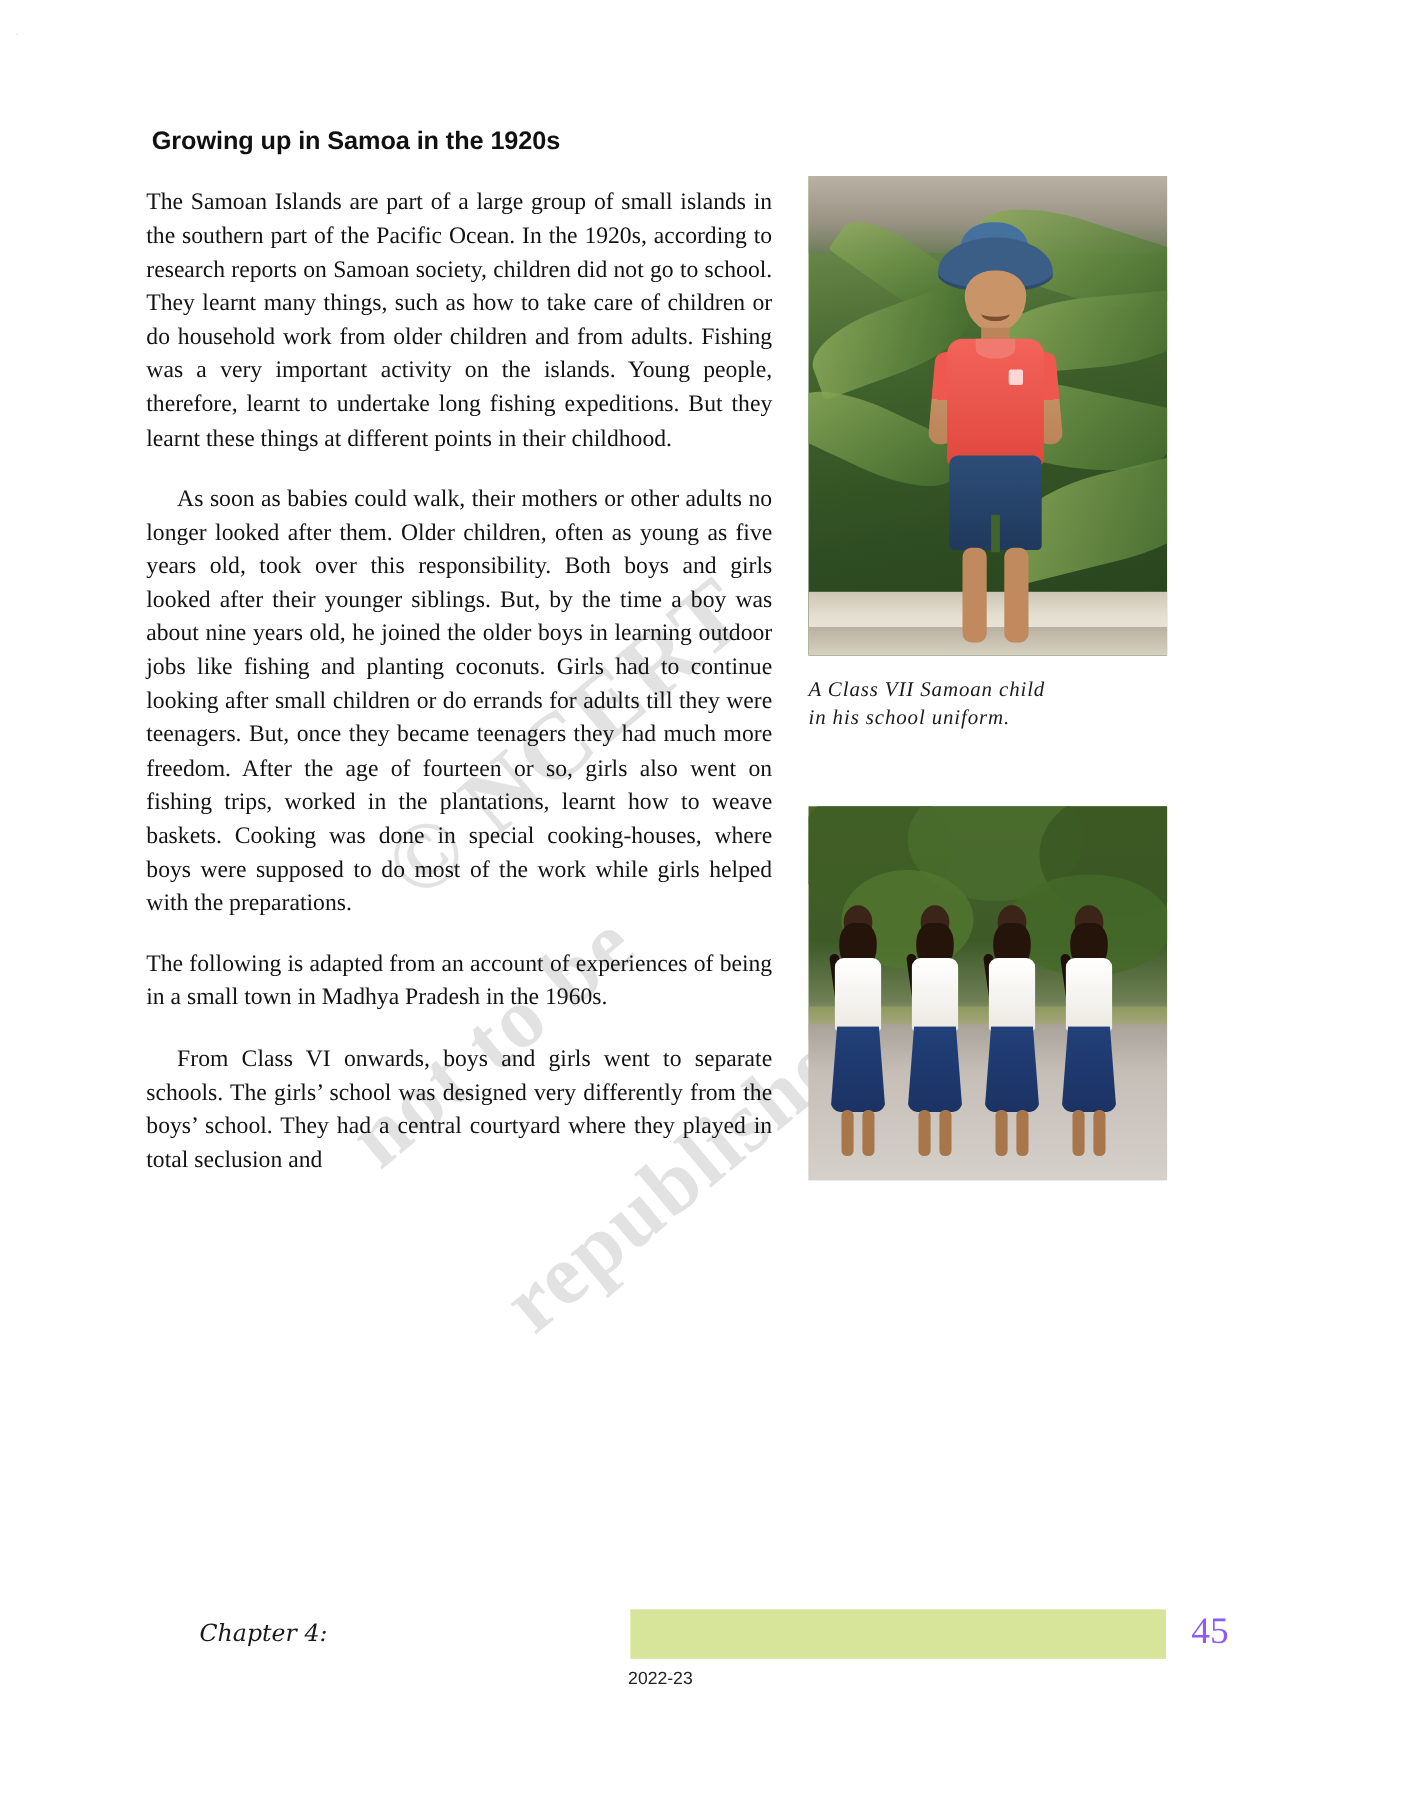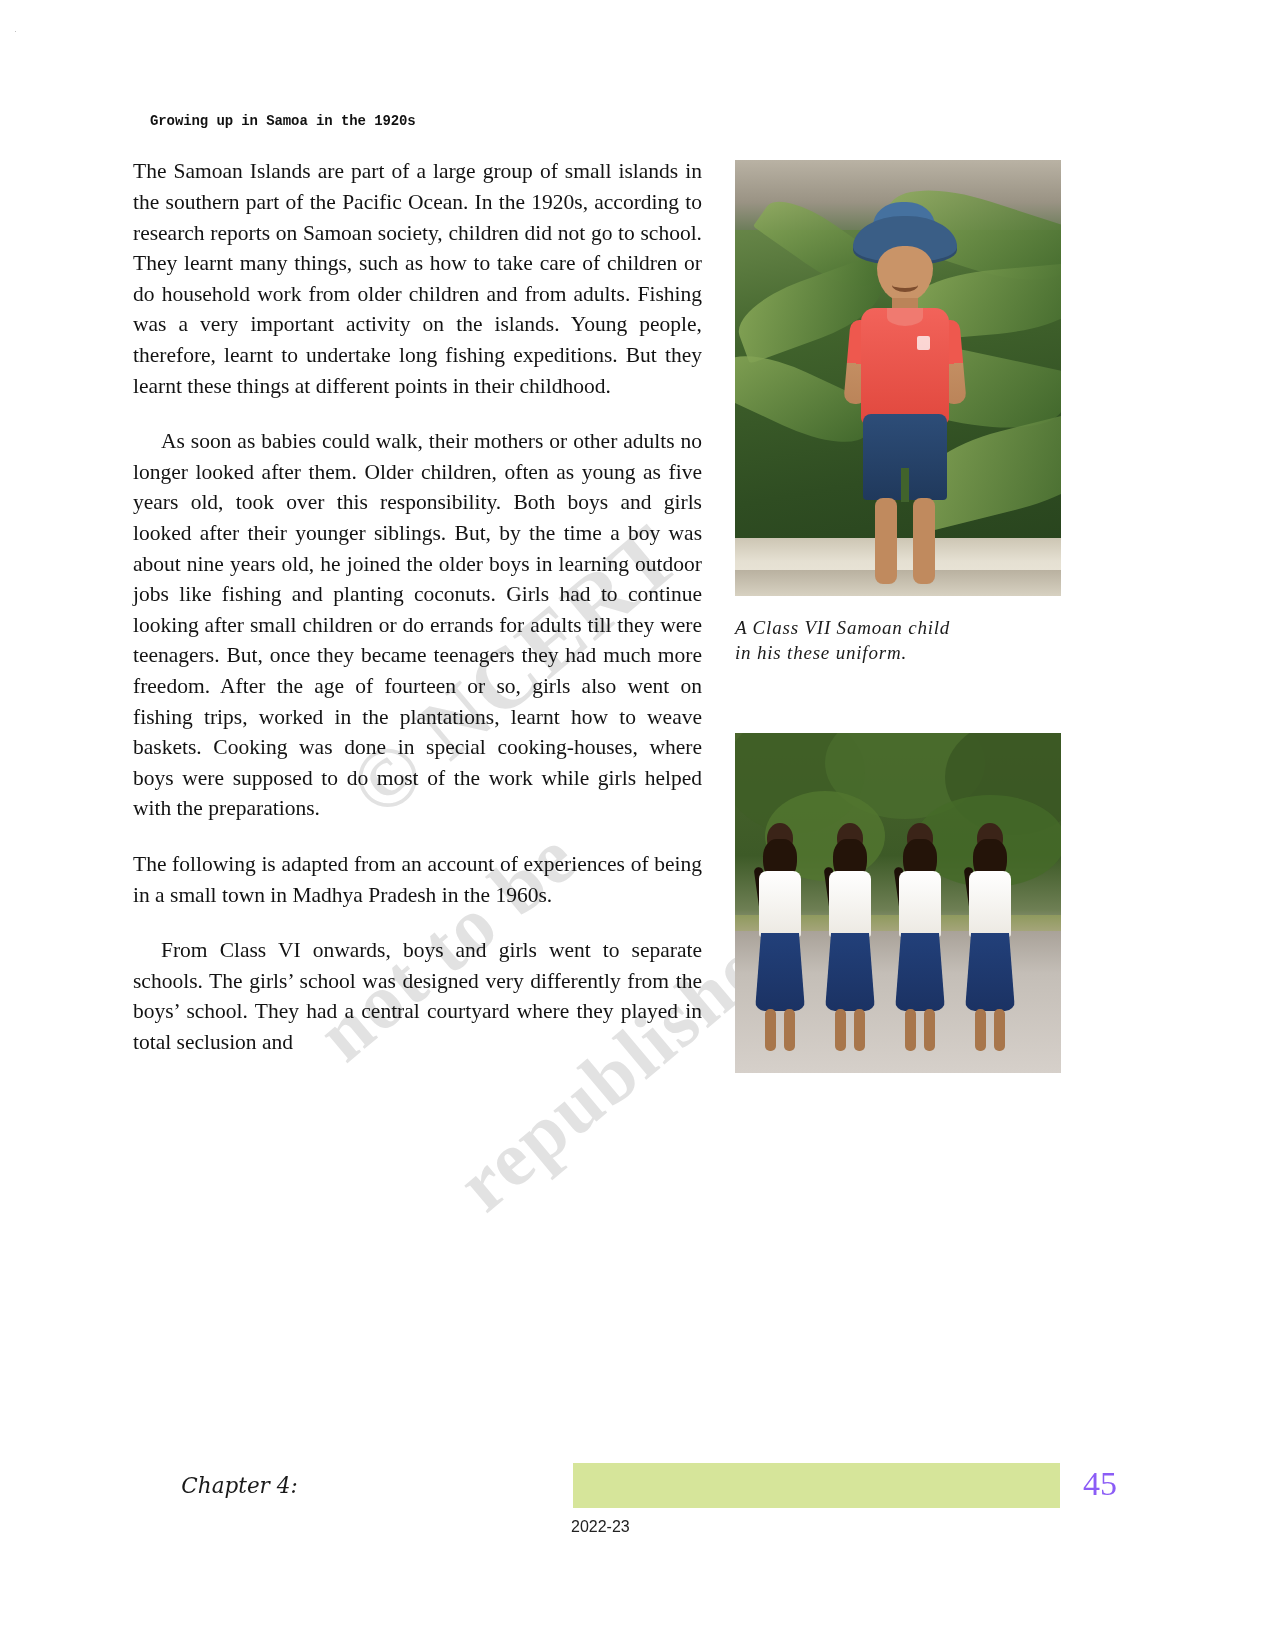--- a/index.html
+++ b/index.html
@@ -75,25 +75,25 @@
 
   
   #left-column {
     position: absolute;
     left: 133px;
     top: 112px;
     width: 569px;
   }
 
   h2.section-heading {
-    font-family: Liberation Mono, monospace;
+    font-family: Liberation Sans, sans-serif;
     font-weight: bold;
-    font-size: 14px;
+    font-size: 23px;
     line-height: 1.32;
-    margin: 0 0 26px 17px;
+    margin: 0 0 26px 5px;
     letter-spacing: -0.1px;
     color: #111111;
   }
   h2.section-heading.second {
     margin-top: 34px;
     margin-bottom: 28px;
   }
 
   p.body-text {
     font-family: "Liberation Serif", serif;
@@ -464,21 +464,21 @@
           <div class="ps-collar"></div>
           <div class="ps-logo"></div>
           <div class="ps-shorts"></div>
           <div class="ps-shortsgap"></div>
           <div class="ps-legL"></div>
           <div class="ps-legR"></div>
         </div>
       </div>
       <figcaption class="photo-caption">
         <span>A Class VII Samoan child</span><br>
-        <span>in his these uniform.</span>
+        <span>in his school uniform.</span>
       </figcaption>
     </figure>
 
 
     <div class="gap-after-question"></div>
 
     <figure class="figure" style="margin:0;">
       <div class="photo-girls">
         <div class="pg-tree pg-t1"></div>
         <div class="pg-tree pg-t2"></div>

